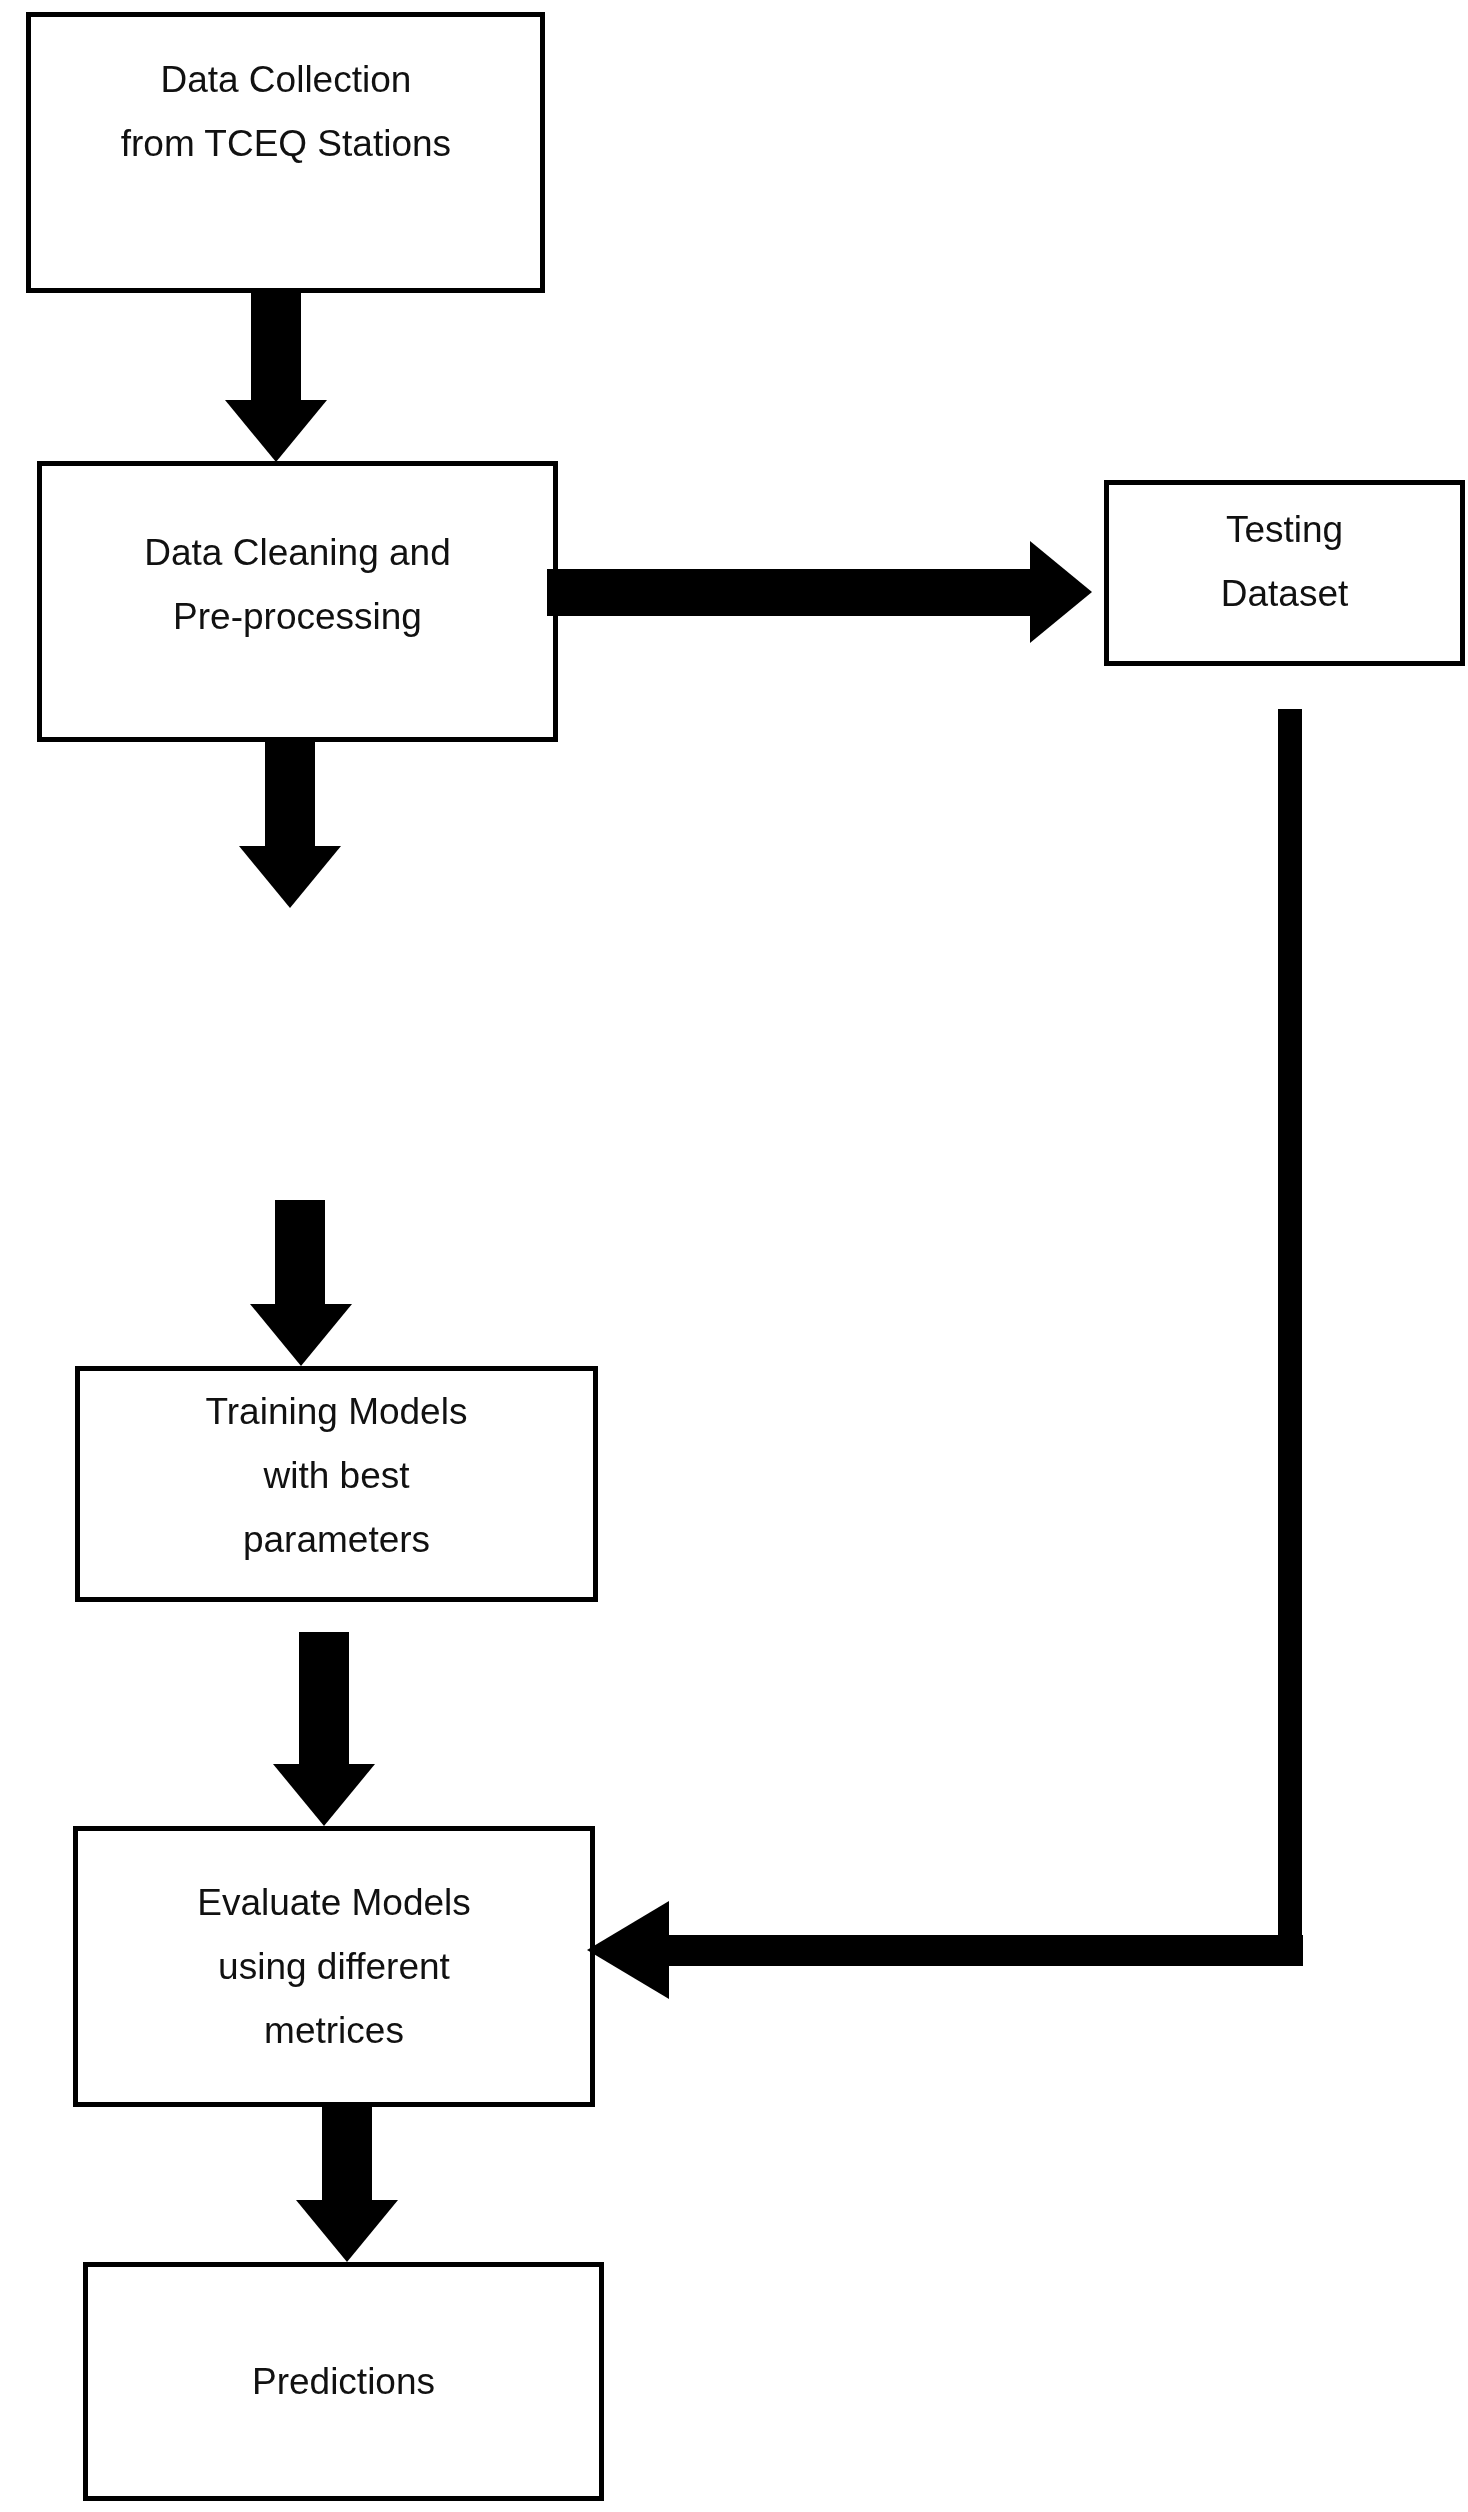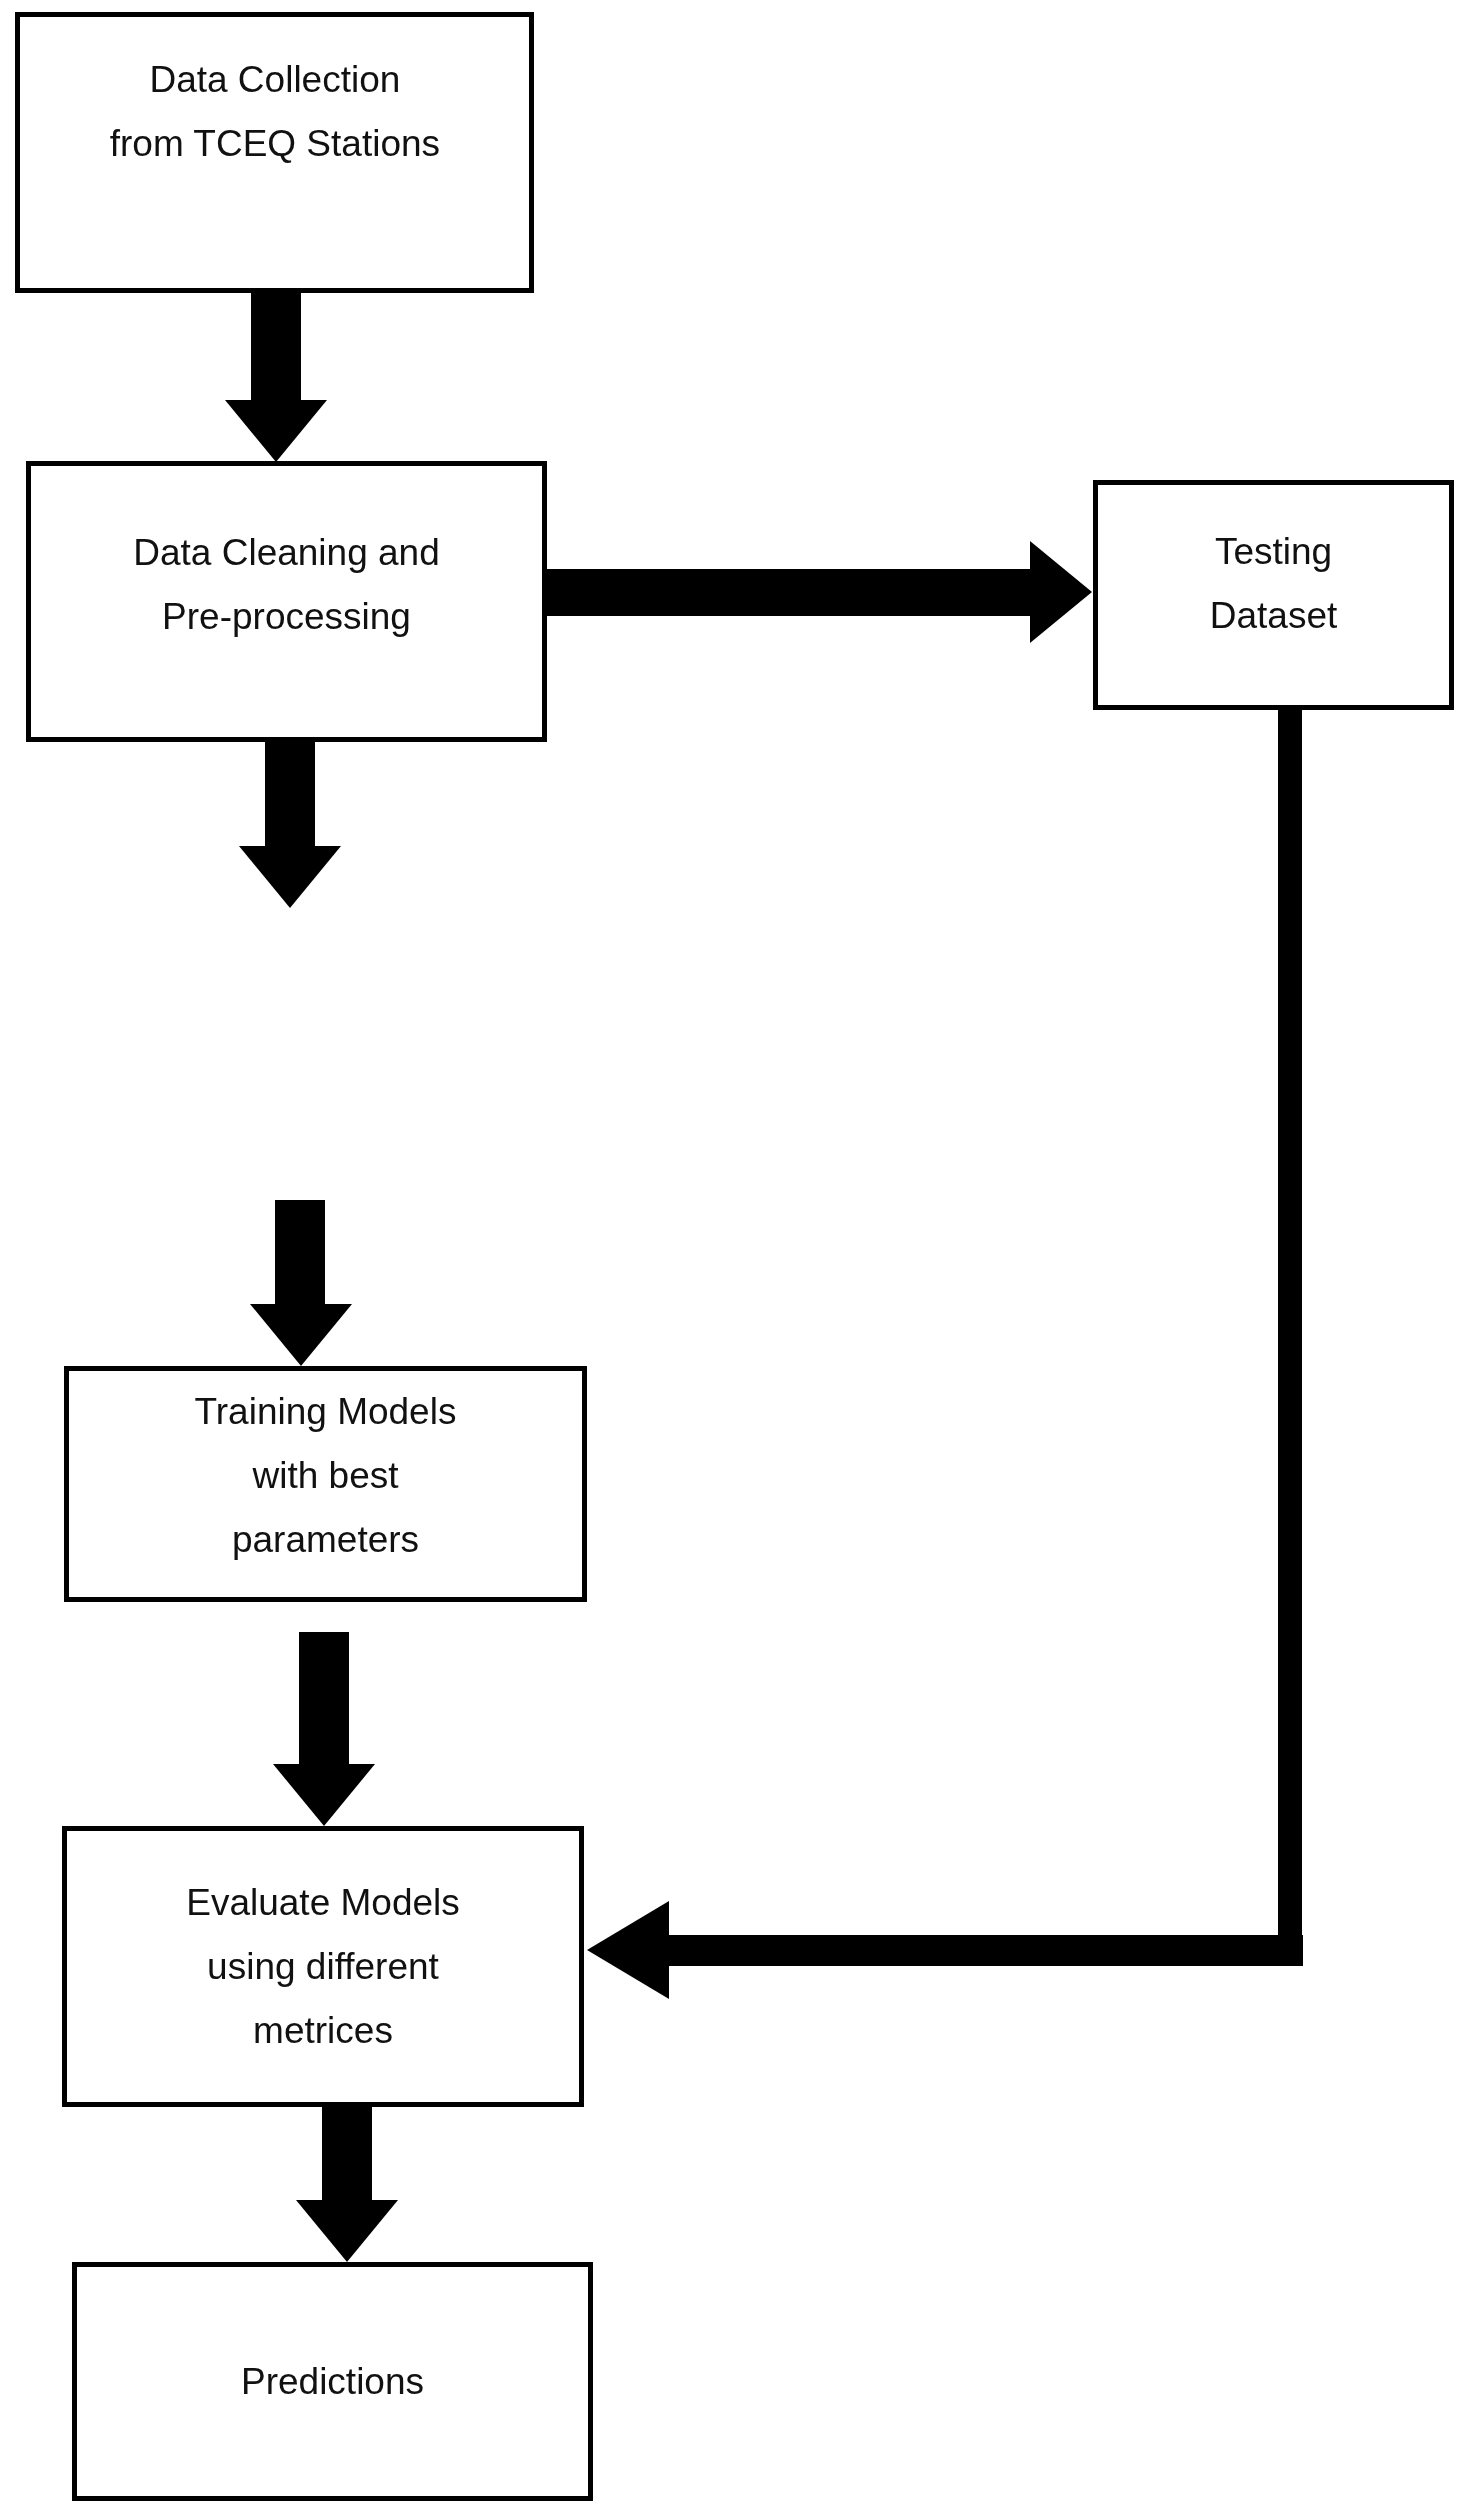--- a/index.html
+++ b/index.html
@@ -16,20 +16,21 @@
     color: #111111;
   }
   .node {
     position: absolute;
     box-sizing: border-box;
     background: #ffffff;
     border: 5.1px solid #000000;
     display: flex;
     align-items: center;
     justify-content: center;
+    margin-left: 11px;
   }
   .node .label {
     white-space: pre-line;
     text-align: center;
     font-size: 37px;
     line-height: 64px;
     color: #111111;
   }
   .shaft {
     position: absolute;
@@ -68,21 +69,21 @@
   <div class="node" style="left:15.4px; top:12px; width:519px; height:281px; padding-bottom:82px;">
     <div class="label">Data Collection
 from TCEQ Stations</div>
   </div>
 
   <div class="node" style="left:26px; top:461px; width:521px; height:281px; padding-bottom:33px;">
     <div class="label">Data Cleaning and
 Pre-processing</div>
   </div>
 
-  <div class="node" style="left:1093px; top:480px; width:361px; height:230px; padding-bottom:23px;">
+  <div class="node" style="left:1093px; top:480px; width:361px; height:186px; padding-bottom:23px;">
     <div class="label">Testing
 Dataset</div>
   </div>
 
 
   <div class="node" style="left:64px; top:1366px; width:523px; height:236px; padding-bottom:17px;">
     <div class="label">Training Models
 with best
 parameters</div>
   </div>

